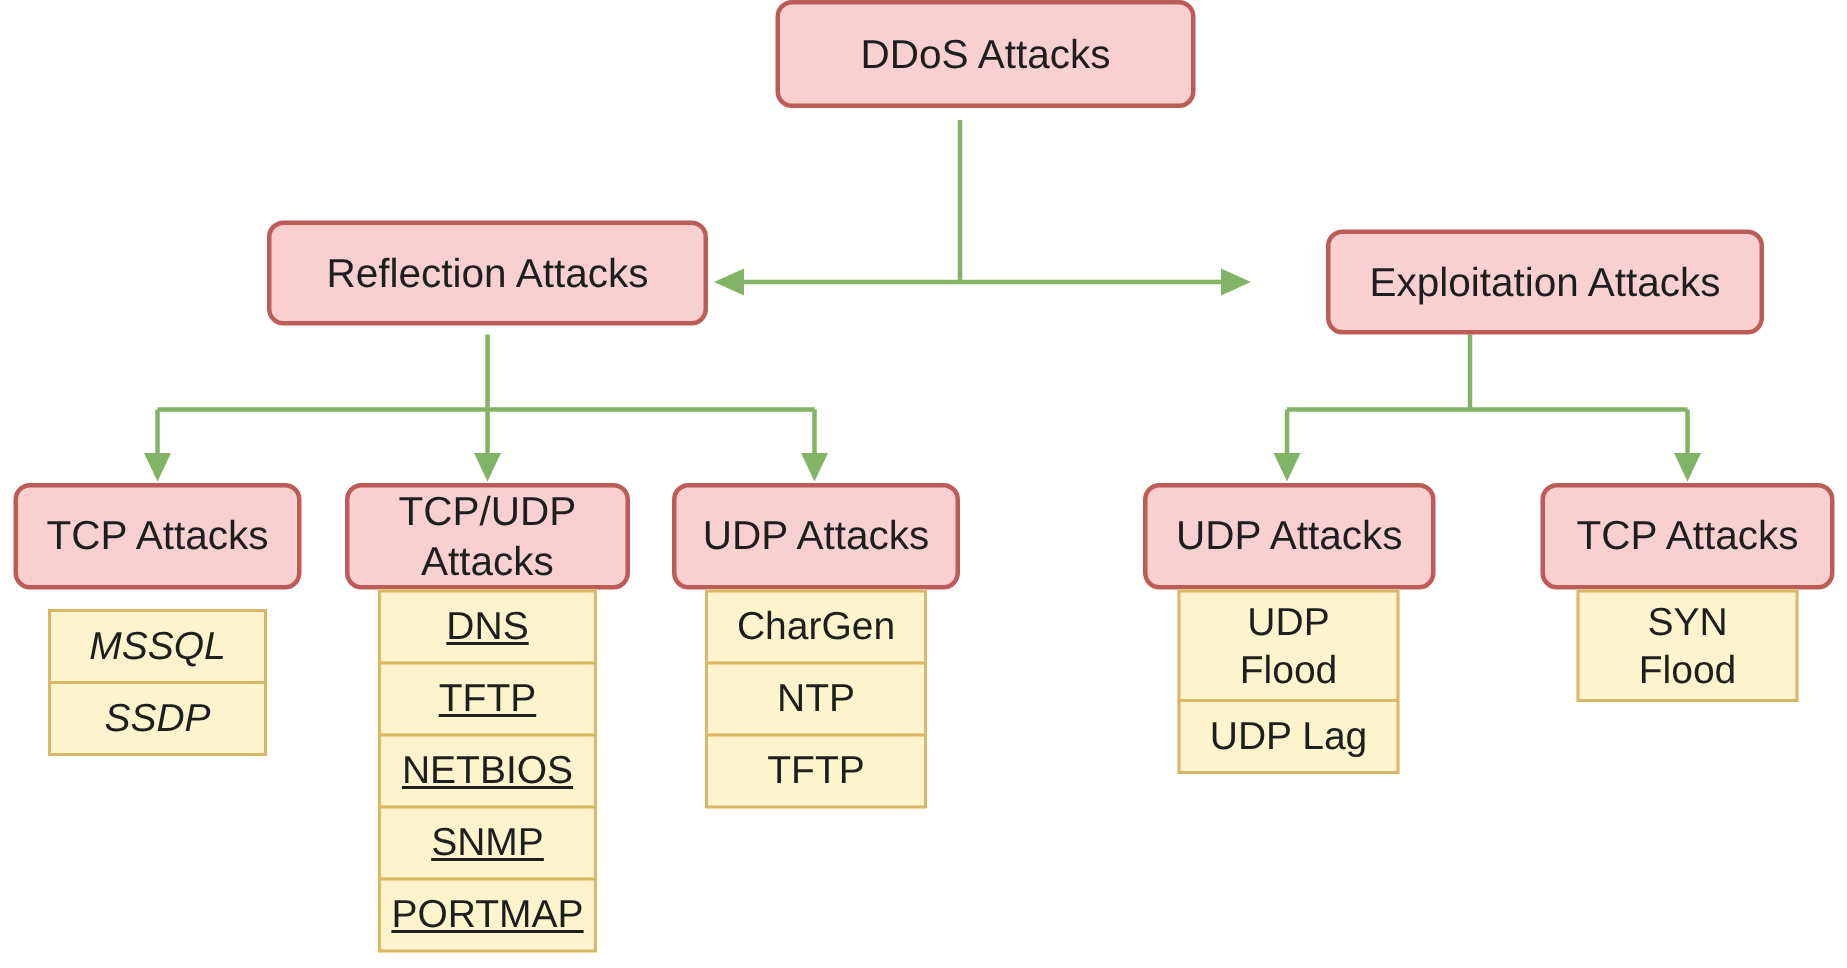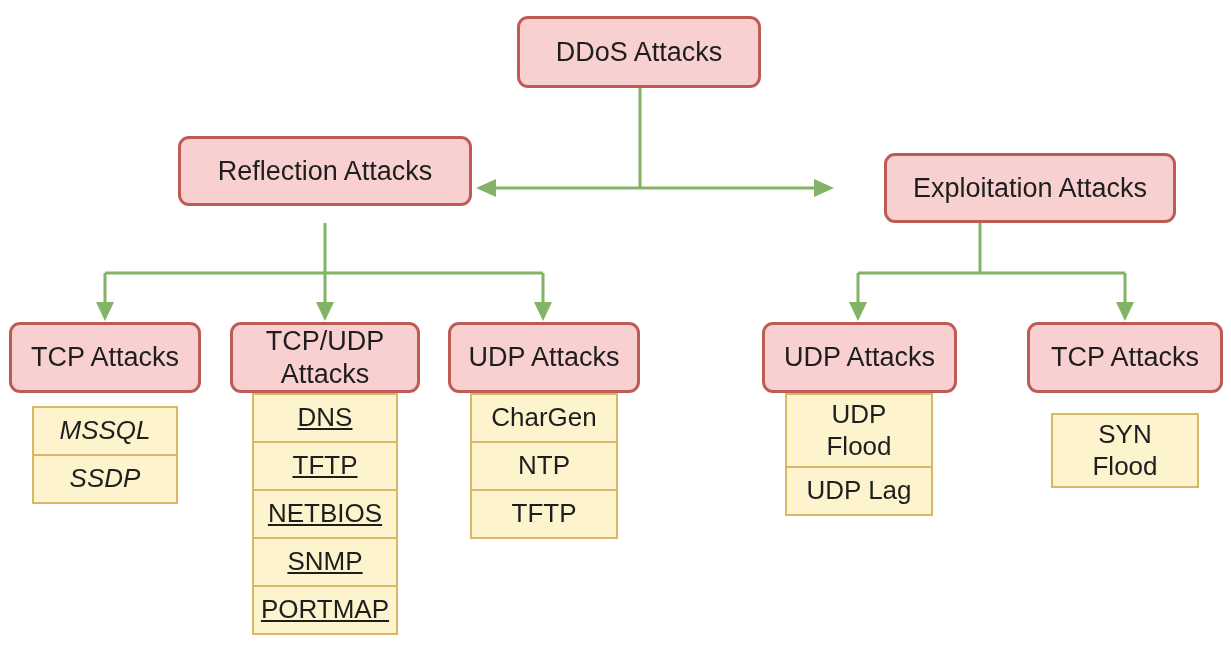--- a/index.html
+++ b/index.html
@@ -64,23 +64,23 @@
       <polygon points="476,188 496,179 496,197"></polygon>
       <polygon points="834,188 814,179 814,197"></polygon>
       <polygon points="105,321 96,302 114,302"></polygon>
       <polygon points="325,321 316,302 334,302"></polygon>
       <polygon points="543,321 534,302 552,302"></polygon>
       <polygon points="858,321 849,302 867,302"></polygon>
       <polygon points="1125,321 1116,302 1134,302"></polygon>
     </g>
   </svg>
 
-  <div class="node pink" style="left:517px; top:16px; width:244px; height:72px;">DDoS Attacks</div>
+  <div class="node pink" style="left:517px; top:0; width:280px; height:72px;">DDoS Attacks</div>
 
-  <div class="node pink" style="left:178px; top:136px; width:294px; height:70px;">Reflection Attacks</div>
+  <div class="node pink" style="left:178px; top:147px; width:294px; height:70px;">Reflection Attacks</div>
   <div class="node pink" style="left:884px; top:153px; width:292px; height:70px;">Exploitation Attacks</div>
 
   <div class="node pink" style="left:9px; top:322px; width:192px; height:71px;">TCP Attacks</div>
   <div class="cellcol" style="left:32px; top:406px; width:146px;font-style:italic;">
     <div class="cell">MSSQL</div>
     <div class="cell">SSDP</div>
   </div>
 
   <div class="node pink" style="left:230px; top:322px; width:190px; height:71px;">TCP/UDP
 Attacks</div>
@@ -100,18 +100,18 @@
   </div>
 
   <div class="node pink" style="left:762px; top:322px; width:195px; height:71px;">UDP Attacks</div>
   <div class="cellcol" style="left:785px; top:393px; width:148px;justify-content:center;">
     <div class="cell tall">UDP
 Flood</div>
     <div class="cell">UDP Lag</div>
   </div>
 
   <div class="node pink" style="left:1027px; top:322px; width:196px; height:71px;">TCP Attacks</div>
-  <div class="cellcol" style="left:1051px; top:393px; width:148px;margin-top:20px;">
+  <div class="cellcol" style="left:1051px; top:393px; width:148px;">
     <div class="cell tall">SYN
 Flood</div>
   </div>
 
 </div>
 
 </body></html>

